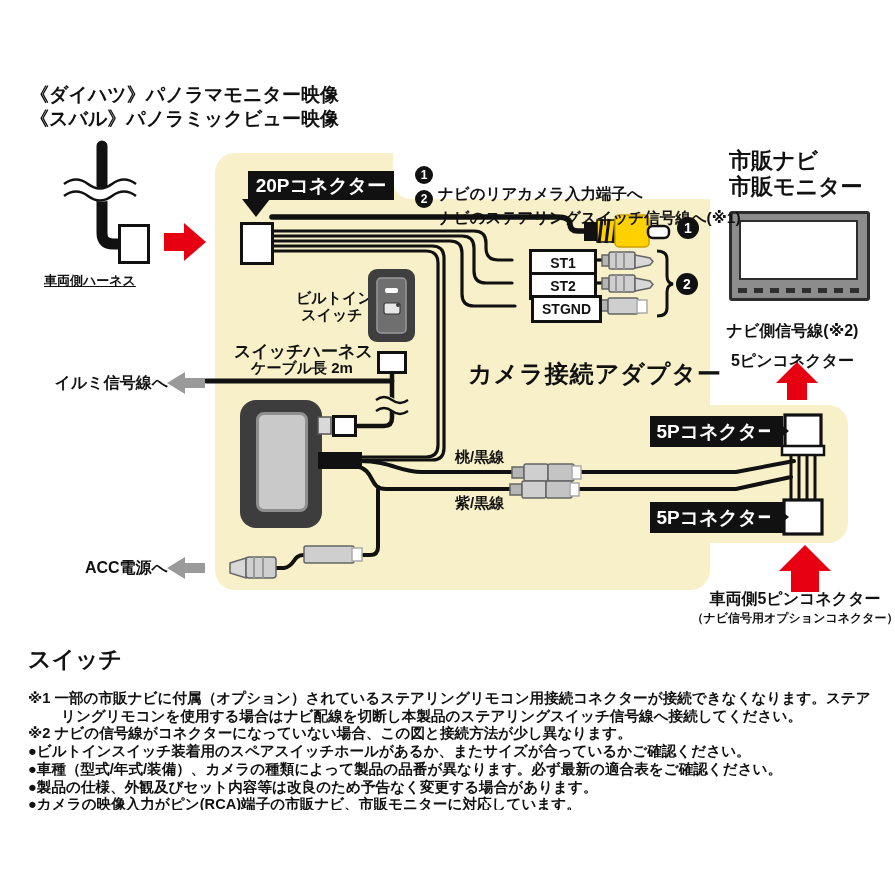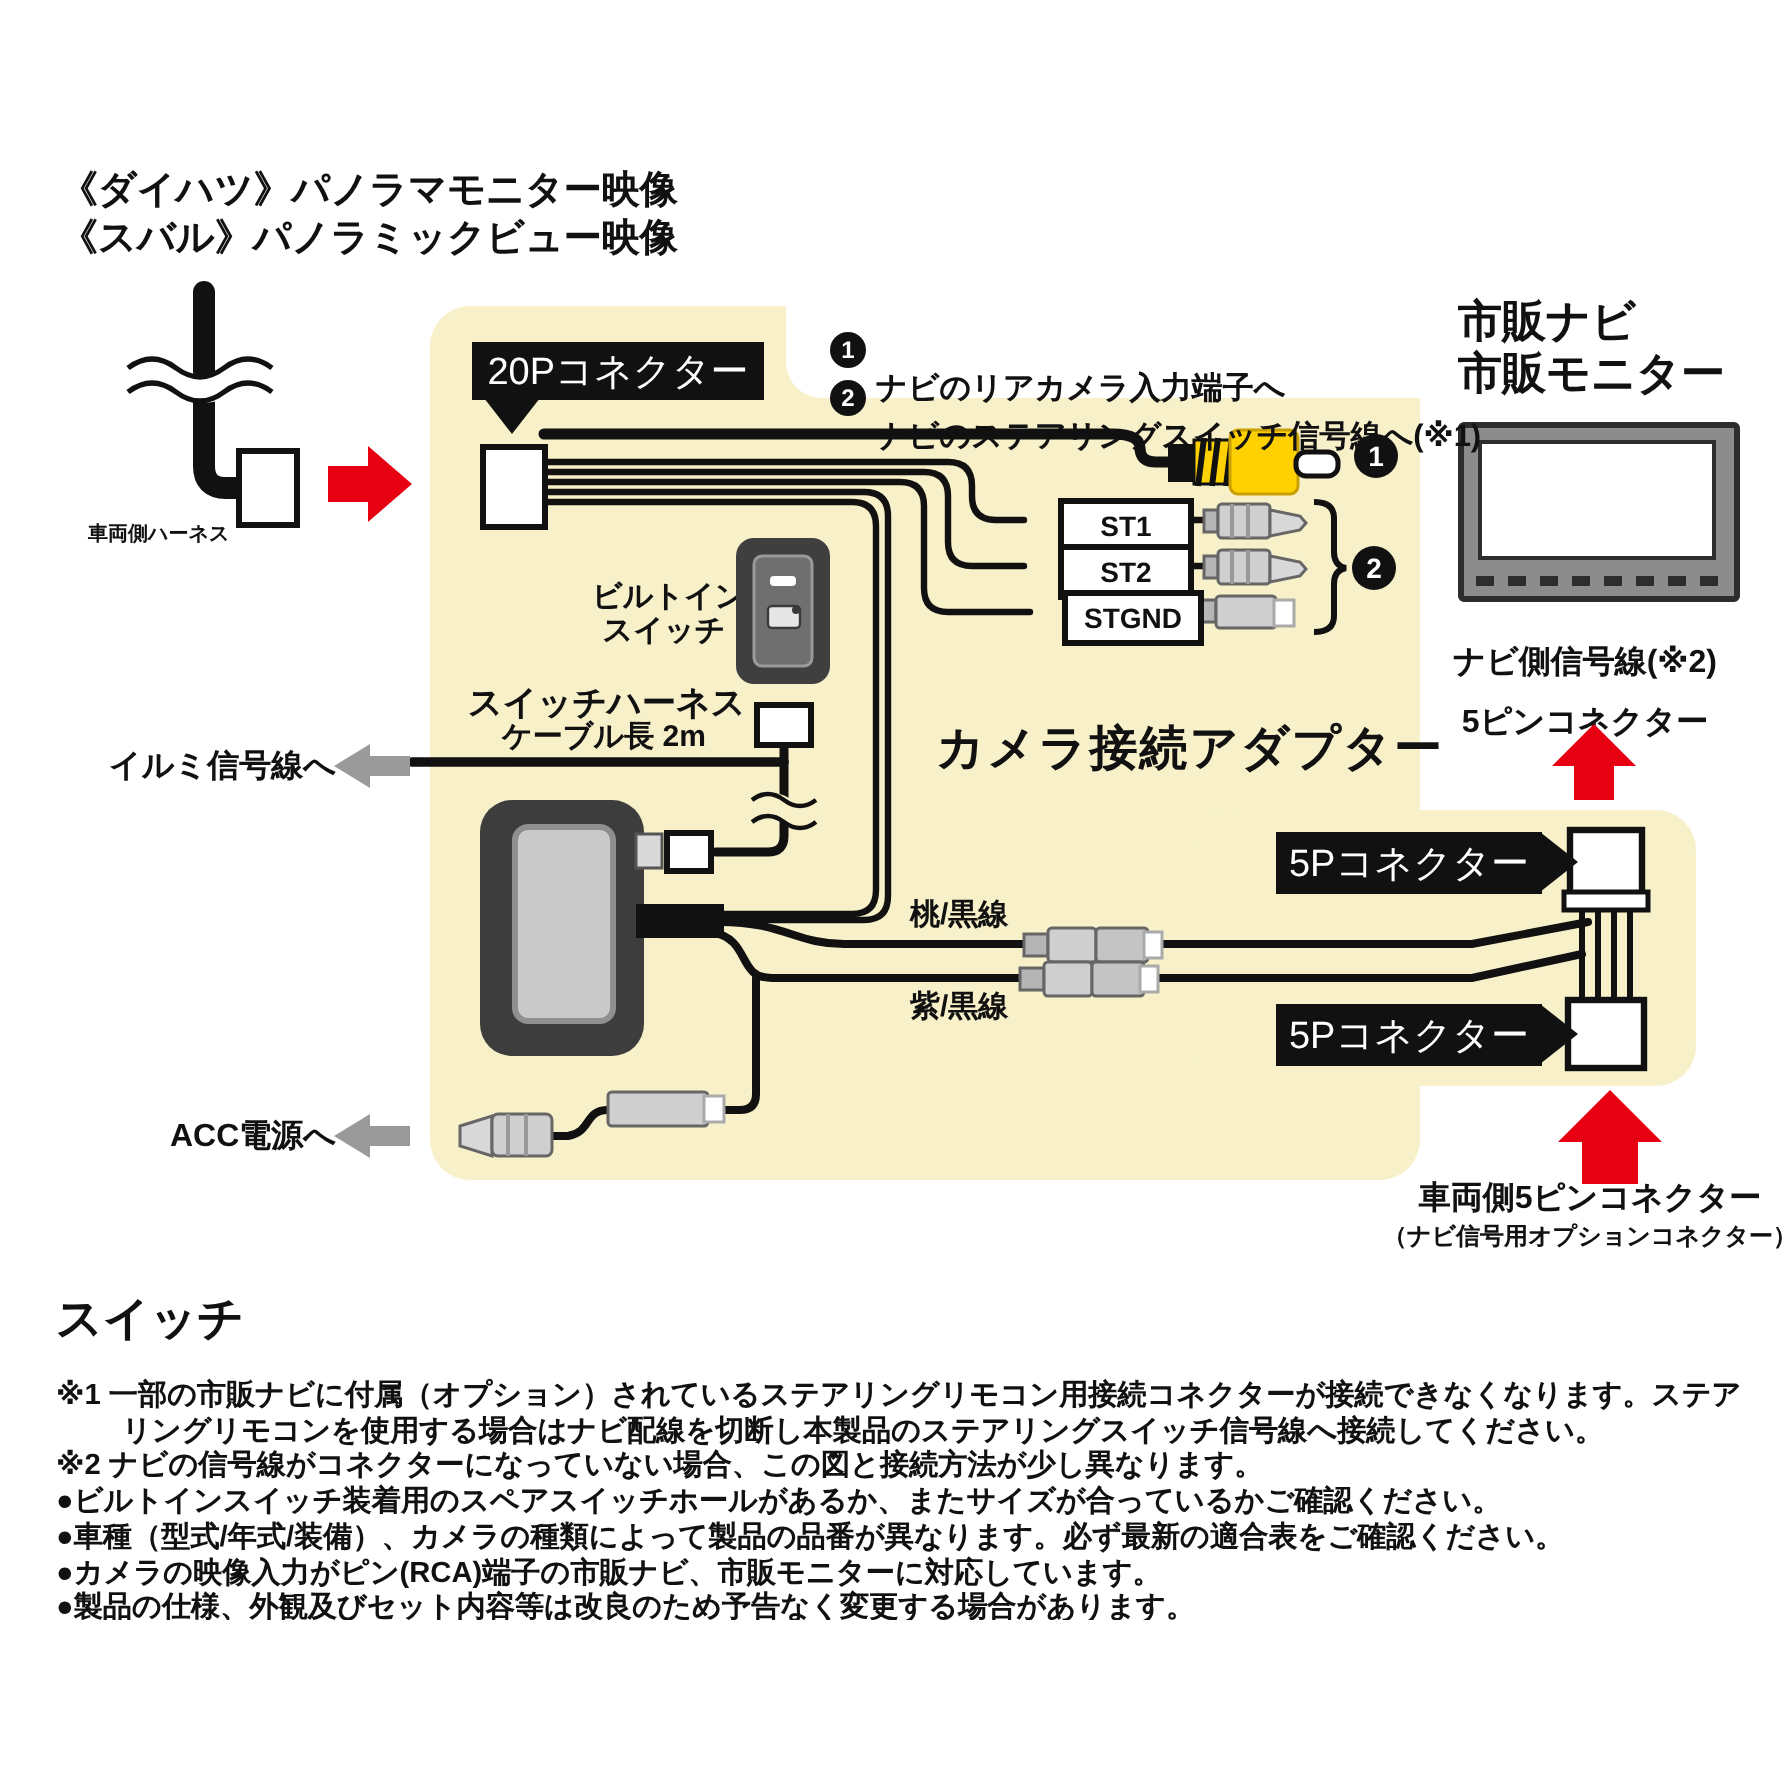--- a/index.html
+++ b/index.html
@@ -2,21 +2,21 @@
 <html><head>
 <meta charset="utf-8">
 <style>
   html,body{margin:0;padding:0;background:#fff;}
   #stage{position:relative;width:895px;height:810px;background:#fff;overflow:hidden;
          font-family:"Liberation Sans","DejaVu Sans",sans-serif;color:#111;}
   .abs{position:absolute;}
   .txt{position:absolute;font-weight:bold;white-space:nowrap;color:#111;}
   .panel{position:absolute;background:#f7f0c9;border-radius:20px;}
   .blabel{position:absolute;background:#111;color:#fff;display:flex;align-items:center;
-          justify-content:center;font-weight:normal;z-index:4;}
+          justify-content:center;font-weight:bold;z-index:4;margin-left:12px;}
   .tip-right{position:absolute;width:0;height:0;border-top:15px solid transparent;
              border-bottom:15px solid transparent;border-left:19px solid #111;z-index:4;}
   .tip-down{position:absolute;width:0;height:0;border-left:14px solid transparent;
             border-right:14px solid transparent;border-top:18px solid #111;z-index:4;}
   .stbox{position:absolute;background:#fff;border:3px solid #111;display:flex;align-items:center;
          justify-content:center;font-weight:bold;font-size:14px;z-index:4;margin-left:17px;}
   .marker{position:absolute;background:#111;color:#fff;border-radius:50%;display:flex;
           align-items:center;justify-content:center;font-weight:bold;z-index:5;}
   .annrow{position:absolute;display:flex;align-items:center;gap:5px;z-index:5;}
   .annrow .m{width:18px;height:18px;background:#111;color:#fff;border-radius:50%;display:flex;
@@ -200,21 +200,21 @@
     <span class="t">ナビのステアリングスイッチ信号線へ(※1)</span>
   </div>
 
   <div class="marker" style="left:677px;top:217px;width:22px;height:22px;font-size:14px;">1</div>
   <div class="marker" style="left:676px;top:273px;width:22px;height:22px;font-size:14px;">2</div>
 
   <div class="stbox" style="left:512px;top:249px;width:62px;height:22px;">ST1</div>
   <div class="stbox" style="left:512px;top:272px;width:62px;height:22px;">ST2</div>
   <div class="stbox" style="left:514px;top:295px;width:65px;height:22px;">STGND</div>
 
-  <div class="txt" style="left:44px;top:260px;font-size:10px;">車両側ハーネス</div>
+  <div class="txt" style="left:44px;top:272px;font-size:13px;text-decoration:underline;">車両側ハーネス</div>
   <div class="txt" style="left:296px;top:289px;width:72px;text-align:center;font-size:15px;">ビルトイン</div>
   <div class="txt" style="left:296px;top:306px;width:72px;text-align:center;font-size:15px;">スイッチ</div>
   <div class="txt" style="left:234px;top:340px;width:136px;text-align:center;font-size:17px;">スイッチハーネス</div>
   <div class="txt" style="left:234px;top:359px;width:136px;text-align:center;font-size:15px;">ケーブル長 2m</div>
   <div class="txt" style="left:468px;top:358px;font-size:24px;letter-spacing:1px;">カメラ接続アダプター</div>
   <div class="txt" style="left:455px;top:448px;font-size:15px;">桃/黒線</div>
   <div class="txt" style="left:455px;top:494px;font-size:15px;">紫/黒線</div>
   <div class="txt" style="left:38px;top:373px;width:130px;text-align:right;font-size:16px;">イルミ信号線へ</div>
   <div class="txt" style="left:38px;top:558px;width:130px;text-align:right;font-size:16px;">ACC電源へ</div>
 
@@ -229,17 +229,17 @@
   <div class="txt" style="left:710px;top:351px;width:165px;text-align:center;font-size:16px;">5ピンコネクター</div>
   <div class="txt" style="left:695px;top:589px;width:200px;text-align:center;font-size:16px;">車両側5ピンコネクター</div>
   <div class="txt" style="left:688px;top:610px;width:214px;text-align:center;font-size:12px;">（ナビ信号用オプションコネクター）</div>
 
   <div class="txt" style="left:28px;top:644px;font-size:23px;">スイッチ</div>
   <div class="notes">
     <p class="note n-hang"><span>※1</span> <span>一部の市販ナビに付属（オプション）されているステアリングリモコン用接続コネクターが接続できなくなります。ステアリングリモコンを使用する場合はナビ配線を切断し本製品のステアリングスイッチ信号線へ接続してください。</span></p>
     <p class="note n-hang"><span>※2</span> <span>ナビの信号線がコネクターになっていない場合、この図と接続方法が少し異なります。</span></p>
     <p class="note n-dot"><span>●</span><span>ビルトインスイッチ装着用のスペアスイッチホールがあるか、またサイズが合っているかご確認ください。</span></p>
     <p class="note n-dot"><span>●</span><span>車種（型式/年式/装備）、カメラの種類によって製品の品番が異なります。必ず最新の適合表をご確認ください。</span></p>
+    <p class="note n-dot"><span>●</span><span>製品の仕様、外観及びセット内容等は改良のため予告なく変更する場合があります。</span></p>
     <p class="note n-dot"><span>●</span><span>カメラの映像入力がピン(RCA)端子の市販ナビ、市販モニターに対応しています。</span></p>
-    <p class="note n-dot"><span>●</span><span>製品の仕様、外観及びセット内容等は改良のため予告なく変更する場合があります。</span></p>
   </div>
 
 </div>
 
 </body></html>

